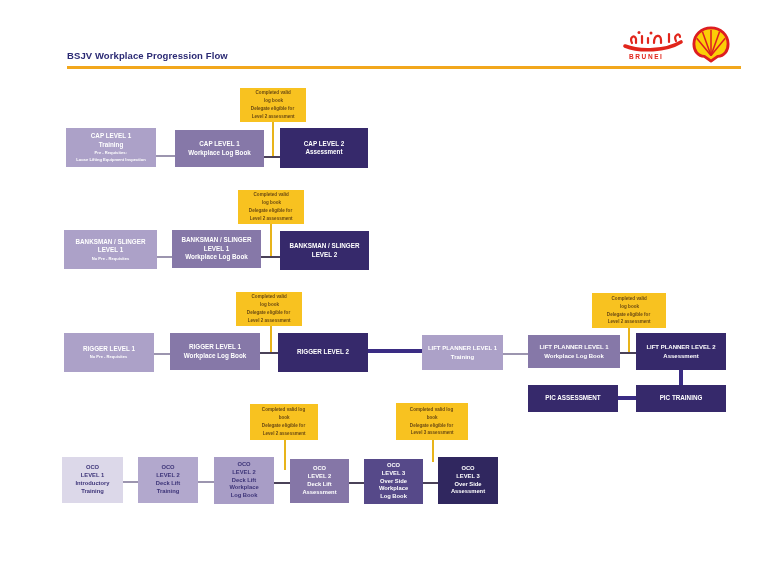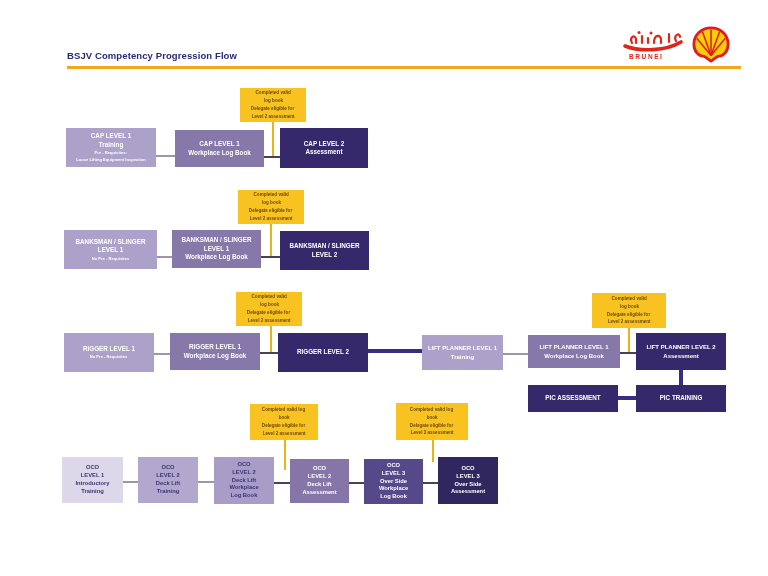--- a/index.html
+++ b/index.html
@@ -51,21 +51,21 @@
   .vline { position:absolute; width:1.5px; background:#E8B41A; }
   .conn  { position:absolute; height:2px; background:#4A4158; }
   .conn.lt { background:#9C95AF; }
   .thick { position:absolute; background:#3A2C83; }
 </style>
 </head>
 <body>
 
 <div id="page">
 
-  <div class="title">BSJV Competency Progression Flow</div>
+  <div class="title">BSJV Workplace Progression Flow</div>
   <div class="rule"></div>
 
   <div class="logo">
     <svg class="arabic" width="62" height="24" viewBox="0 0 62 24" aria-label="بروني">
       <g stroke="#E1251B" fill="none" stroke-linecap="round">
         <path d="M3 17 C18 23 44 22 59 13" stroke-width="3.6"></path>
         <path d="M10 14 C7 8 13 5 14 10 L14 14" stroke-width="2.2"></path>
         <path d="M20 14 L20 7" stroke-width="2.2"></path>
         <path d="M26 14 L26 9" stroke-width="2.2"></path>
         <path d="M32 14 C32 5 39 5 39 11 L39 14" stroke-width="2.2"></path>

